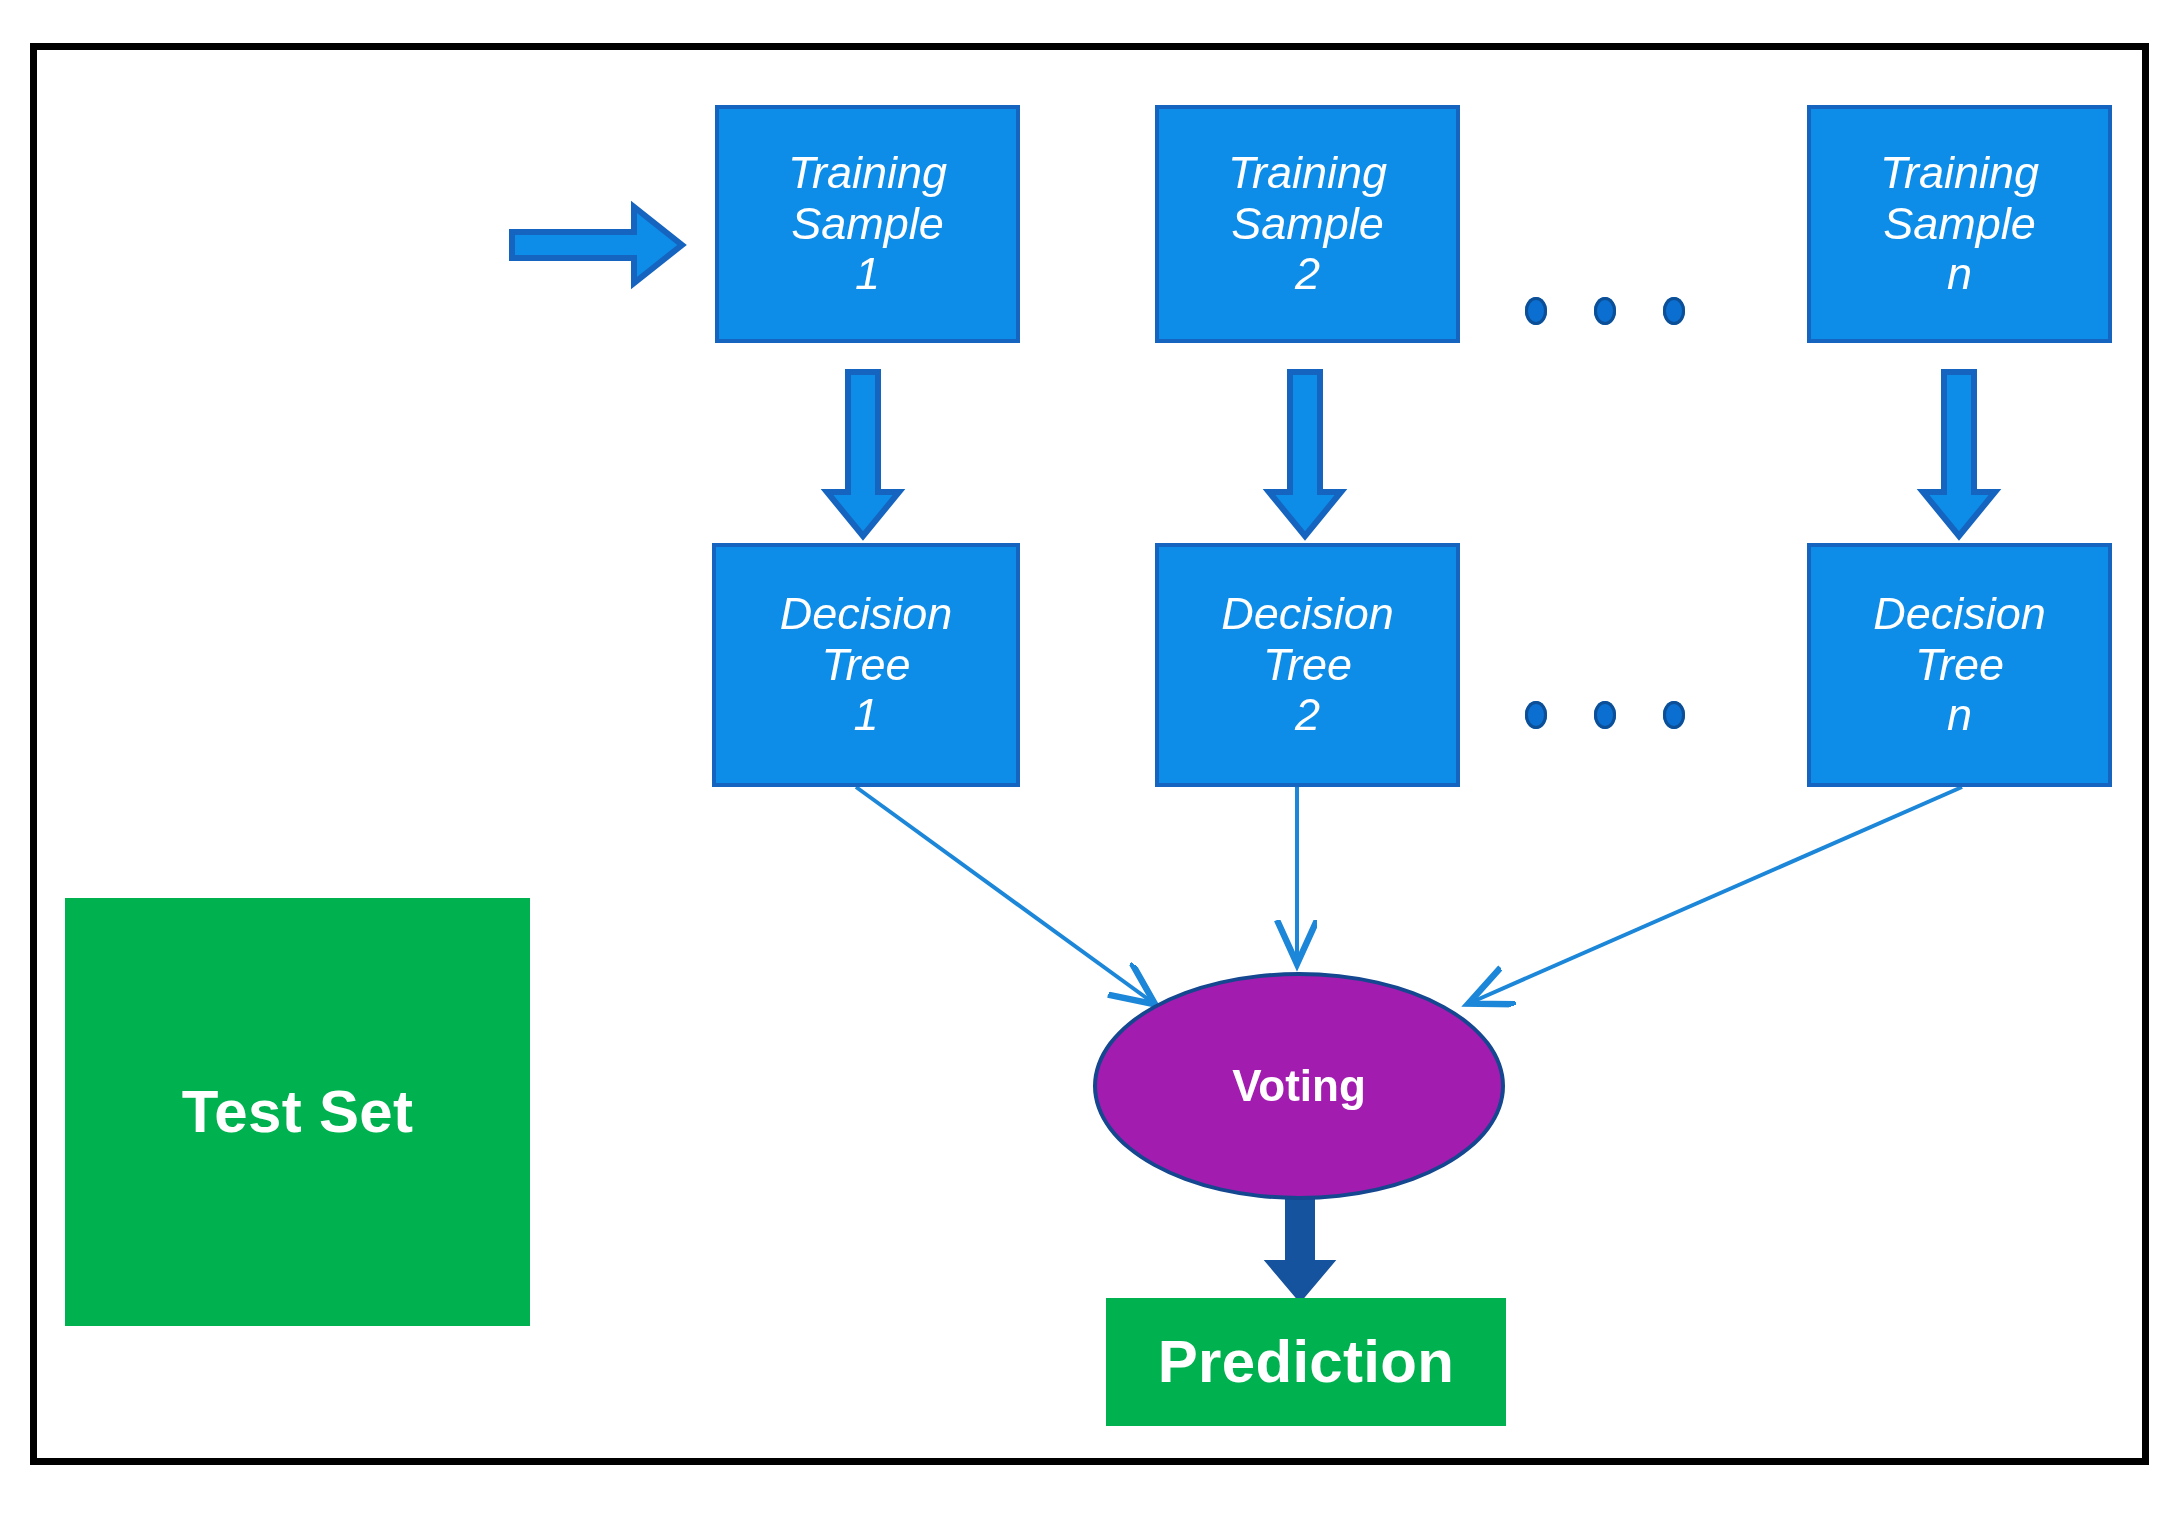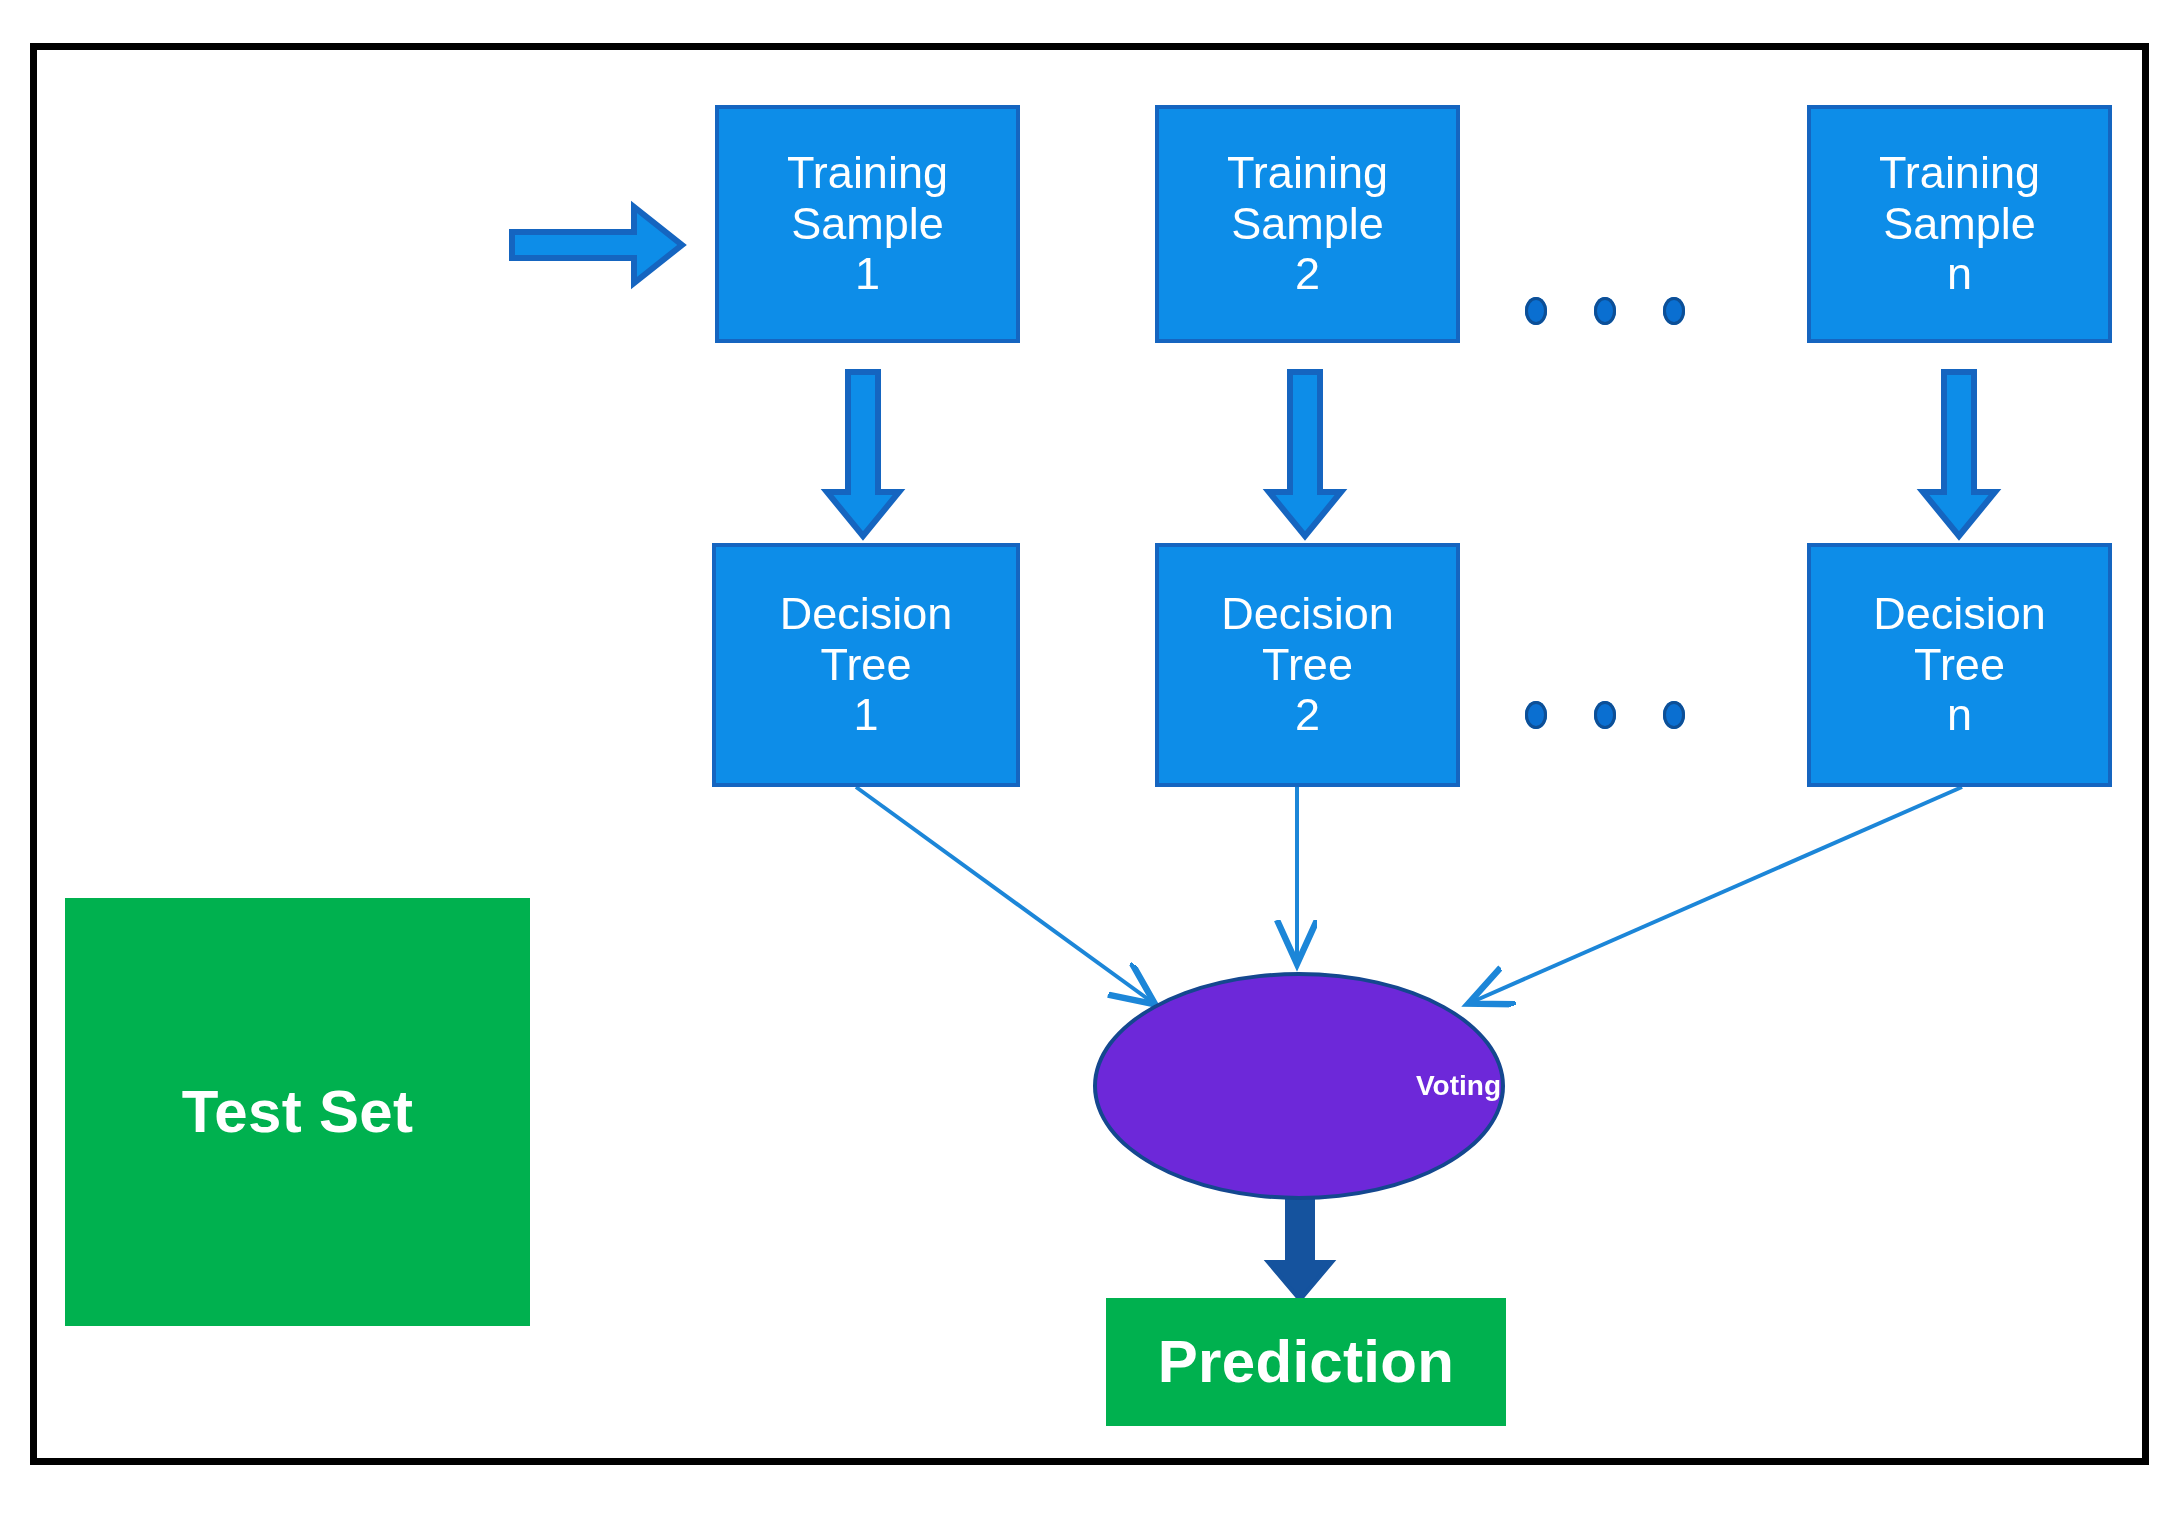--- a/index.html
+++ b/index.html
@@ -62,30 +62,29 @@
     letter-spacing: 0.3px;
   }
 
   
   .box-blue {
     background: #0d8de8;
     border: 4px solid #1565c0;
     font-weight: normal;
     font-size: 45px;
   }
-  .box-blue .lines { display:block; }
+  .box-blue .lines { display:block;font-style:italic; }
 
   
   .ellipse-blue {
-    background: #6d28d9;
+    background: #a21caf;
     border: 4px solid #14478f;
     border-radius: 50%;
     font-weight: bold;
-    font-size: 28px;
-    justify-content: flex-end;
+    font-size: 44px;
   }
 
   .dots {
     position: absolute;
     display: flex;
     align-items: center;
     justify-content: space-between;
   }
   .dot {
     width: 22px;

